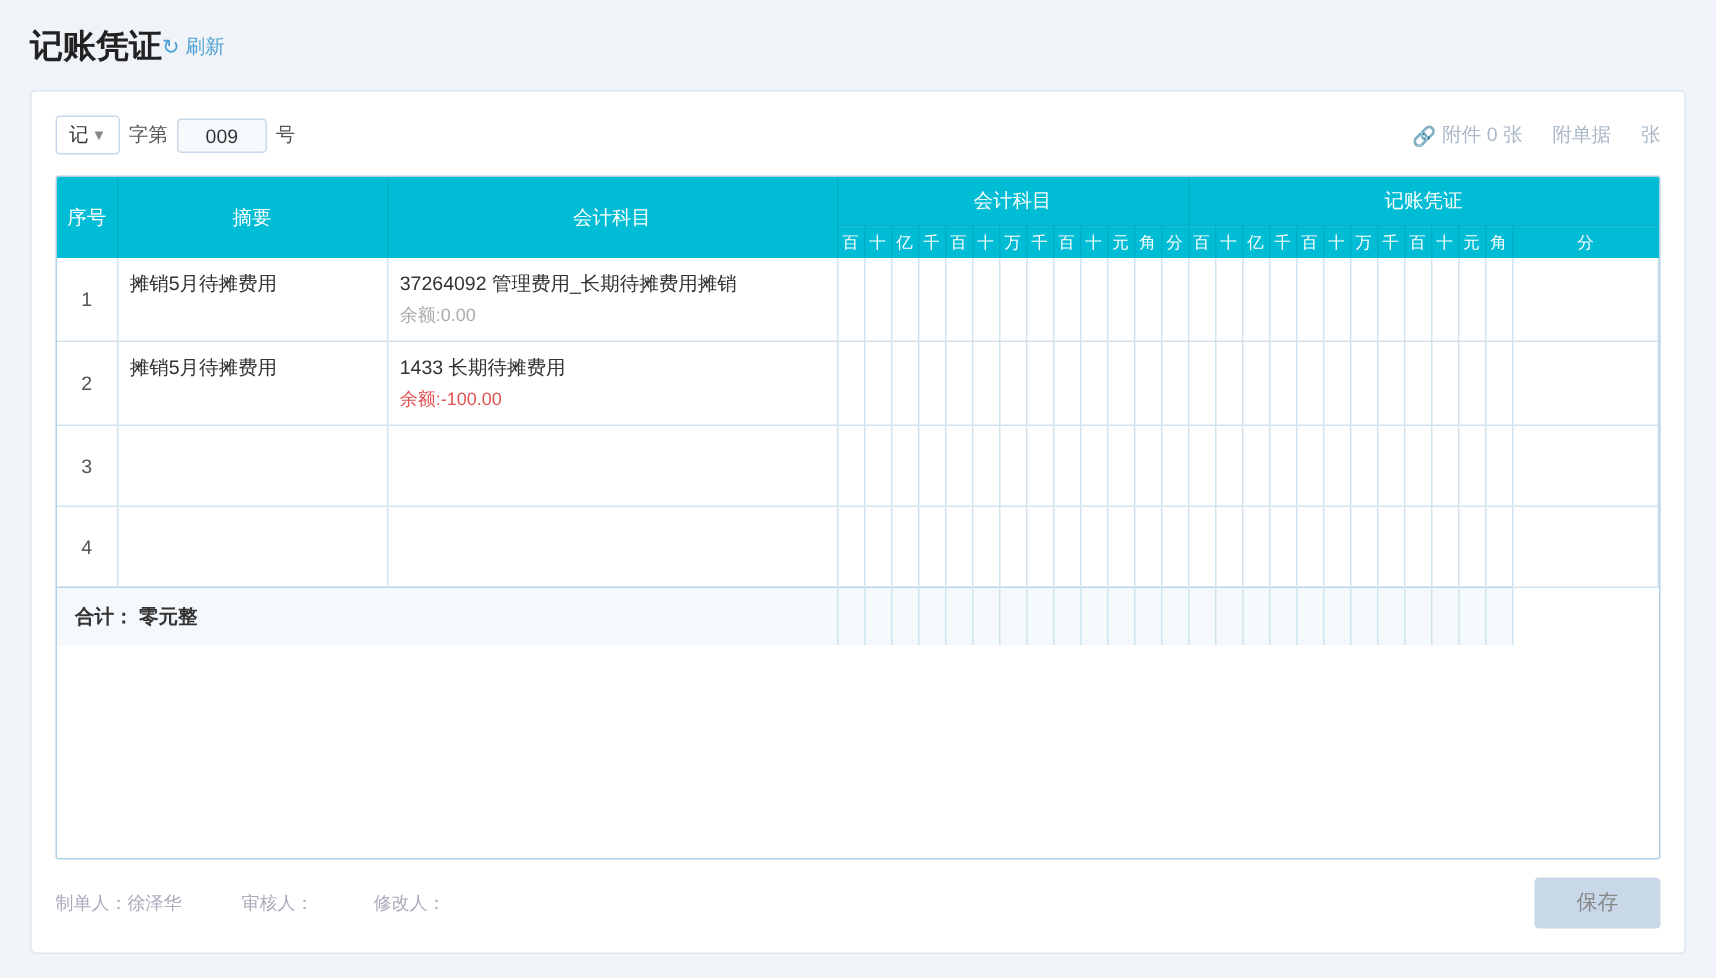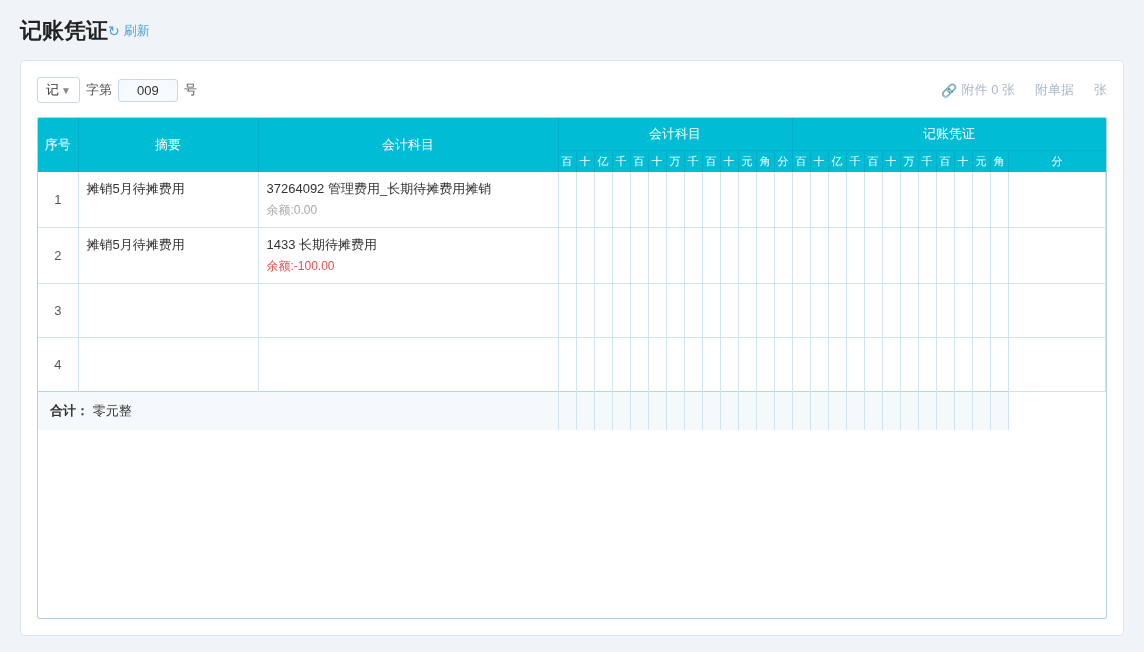--- a/index.html
+++ b/index.html
@@ -446,21 +446,21 @@
                 <td style="border-right: 1px solid rgb(208, 228, 240); padding: 0px; min-width: 18px; height: 54px;"></td>
                 <td style="border-right: 1px solid rgb(208, 228, 240); padding: 0px; min-width: 18px; height: 54px;"></td>
                 <td style="border-right: 1px solid rgb(208, 228, 240); padding: 0px; min-width: 18px; height: 54px;"></td>
                 <td style="padding: 0px; min-width: 18px; height: 54px;"></td>
               </tr>
             </tbody>
           <tfoot>
             <tr class="totals-row">
               <td colspan="3" style="padding:10px 12px;background:#f5f9fc;border-right:1px solid #d0e4f0;border-top:1px solid #b8d4e8;">
                 <span style="font-weight:bold;">合计：</span>
-                <span style="font-weight:normal;">零元整</span>
+                <span style="font-weight:bold;">零元整</span>
               </td>
               <td style="background:#f5f9fc;border-right:1px solid #d0e4f0;border-top:1px solid #b8d4e8;"></td>
               <td style="background:#f5f9fc;border-right:1px solid #d0e4f0;border-top:1px solid #b8d4e8;"></td>
               <td style="background:#f5f9fc;border-right:1px solid #d0e4f0;border-top:1px solid #b8d4e8;"></td>
               <td style="background:#f5f9fc;border-right:1px solid #d0e4f0;border-top:1px solid #b8d4e8;"></td>
               <td style="background:#f5f9fc;border-right:1px solid #d0e4f0;border-top:1px solid #b8d4e8;"></td>
               <td style="background:#f5f9fc;border-right:1px solid #d0e4f0;border-top:1px solid #b8d4e8;"></td>
               <td style="background:#f5f9fc;border-right:1px solid #d0e4f0;border-top:1px solid #b8d4e8;"></td>
               <td style="background:#f5f9fc;border-right:1px solid #d0e4f0;border-top:1px solid #b8d4e8;"></td>
               <td style="background:#f5f9fc;border-right:1px solid #d0e4f0;border-top:1px solid #b8d4e8;"></td>
@@ -478,15 +478,29 @@
               <td style="background:#f5f9fc;border-right:1px solid #d0e4f0;border-top:1px solid #b8d4e8;"></td>
               <td style="background:#f5f9fc;border-right:1px solid #d0e4f0;border-top:1px solid #b8d4e8;"></td>
               <td style="background:#f5f9fc;border-right:1px solid #d0e4f0;border-top:1px solid #b8d4e8;"></td>
               <td style="background:#f5f9fc;border-right:1px solid #d0e4f0;border-top:1px solid #b8d4e8;"></td>
               <td style="background:#f5f9fc;border-top:1px solid #b8d4e8;"></td>
             </tr>
           </tfoot>
         </table>
       </div>
 
+      <div class="footer-bar">
+        <div class="footer-info">
+          <span>
+            <span>制单人：</span><span>徐泽华</span>
+          </span>
+          <span>
+            <span>审核人：</span><span></span>
+          </span>
+          <span>
+            <span>修改人：</span><span></span>
+          </span>
+        </div>
+        <button class="save-btn">保存</button>
+      </div>
     </div>
   </div>
 </div>
 
 </body></html>

